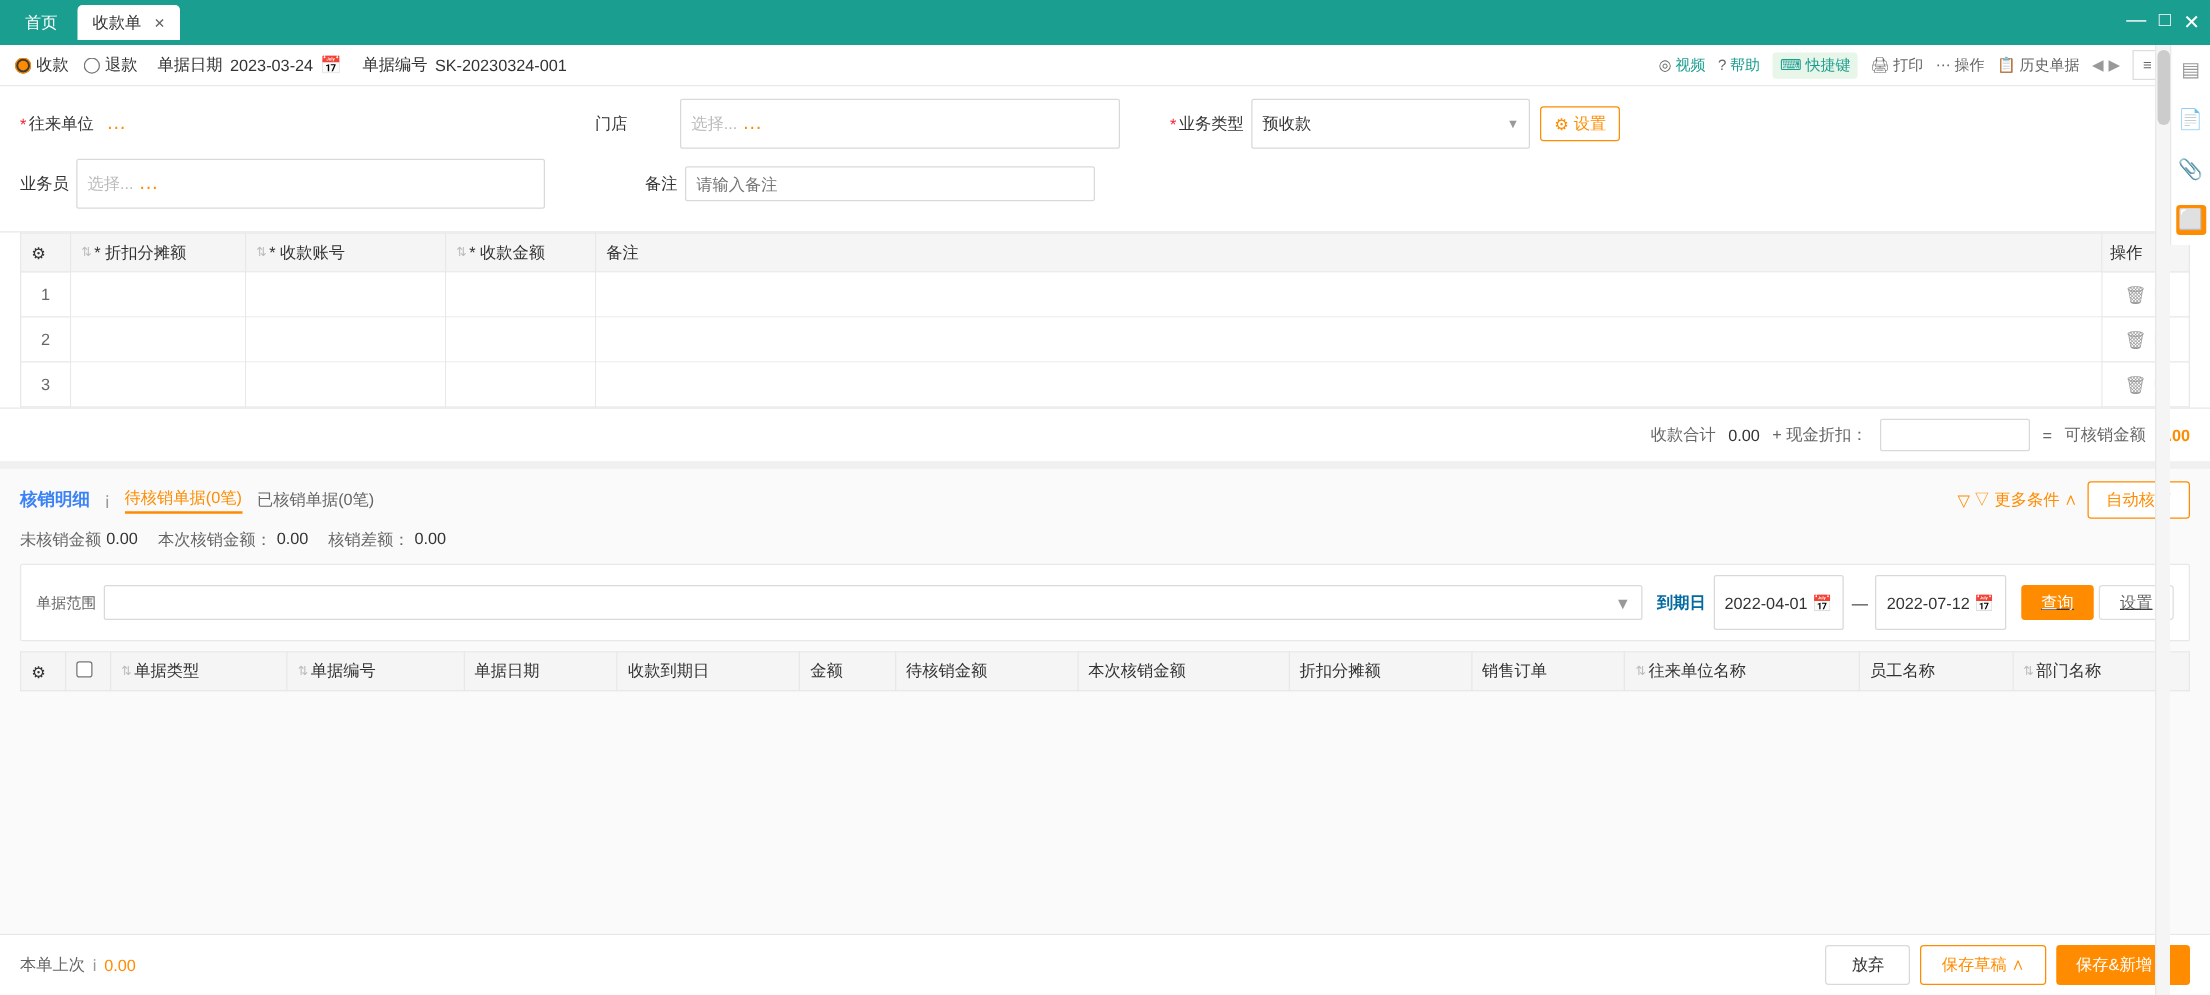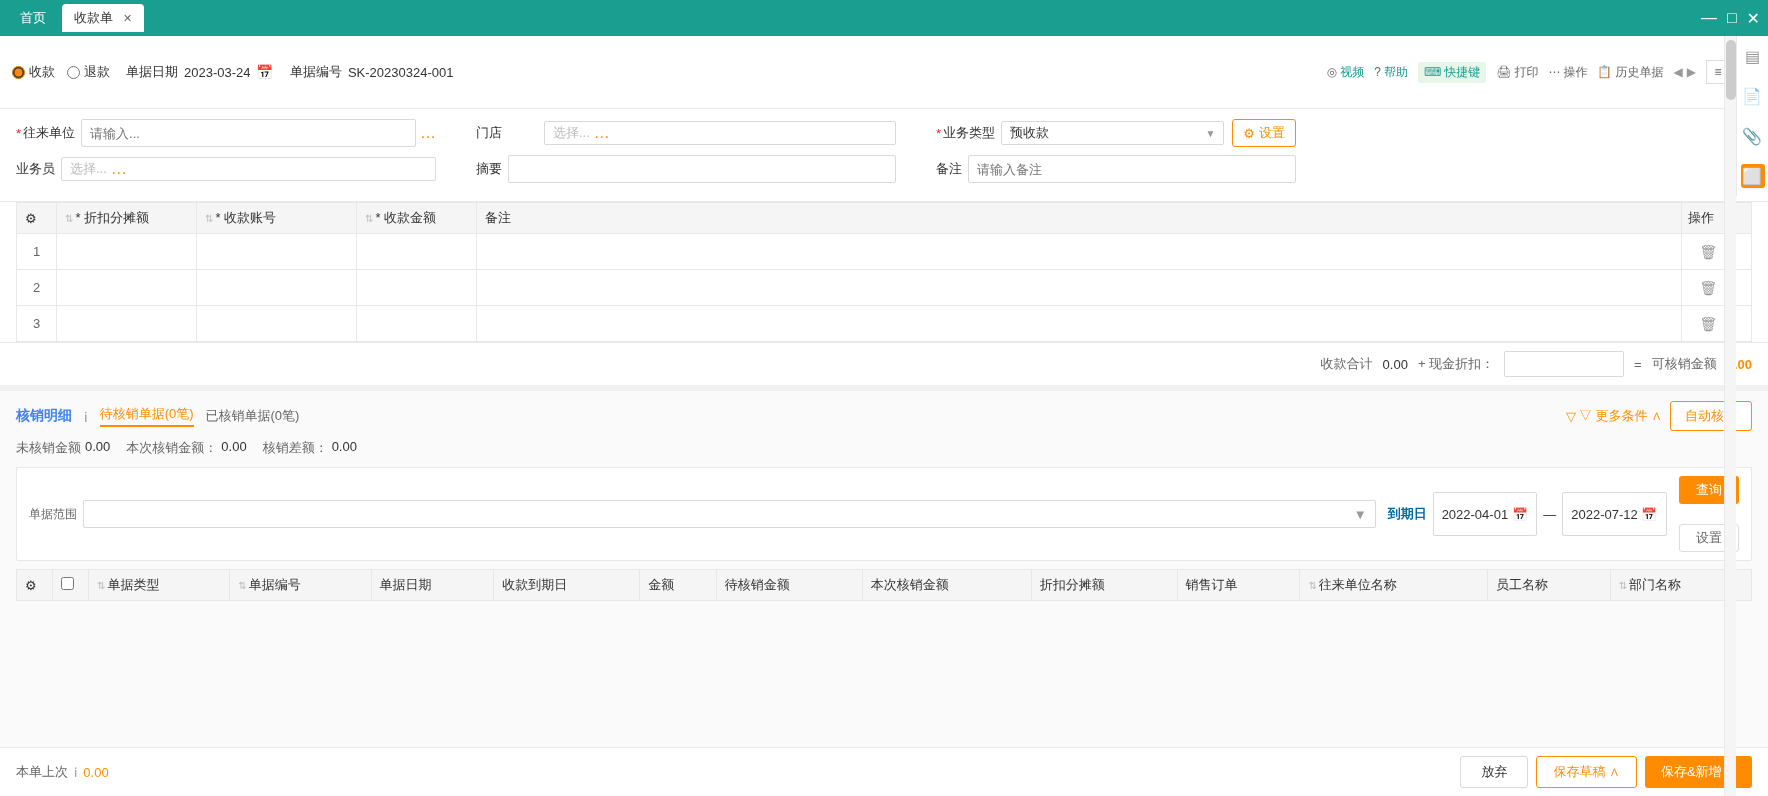--- a/index.html
+++ b/index.html
@@ -54,21 +54,21 @@
       height: calc(100vh - 36px);
       overflow-y: auto;
       display: flex;
       flex-direction: column;
     }
 
     
     .toolbar {
       display: flex;
       align-items: center;
-      padding: 24px 12px;
+      padding: 4px 12px;
       border-bottom: 1px solid #e8e8e8;
       gap: 16px;
       flex-wrap: wrap;
     }
     .radio-group {
       display: flex;
       gap: 12px;
       align-items: center;
     }
     .radio-label {
@@ -142,21 +142,21 @@
     .more-btn {
       color: #ff8c00;
       cursor: pointer;
       margin-left: 4px;
       font-size: 16px;
       line-height: 1;
     }
     .field-sep { width: 40px; }
     .select-input {
       flex: 1;
-      height: 24px;
+      height: 40px;
       border: 1px solid #d9d9d9;
       padding: 0 8px;
       display: flex;
       align-items: center;
       border-radius: 2px;
       color: #bbb;
       font-size: 13px;
       cursor: pointer;
       position: relative;
     }
@@ -337,21 +337,21 @@
       padding: 0 8px;
       font-size: 13px;
       border-radius: 2px;
       color: #333;
       display: flex;
       align-items: center;
       gap: 4px;
       cursor: pointer;
     }
     .date-icon { color: #999; font-size: 13px; }
-    .filter-actions { display: flex; flex-direction: column; gap: 20px; }
+    .filter-actions { display: flex; flex-direction: row; gap: 4px; text-decoration: underline; }
     .query-btn {
       height: 28px;
       padding: 0 16px;
       background: #ff8c00;
       border: none;
       color: #fff;
       border-radius: 3px;
       cursor: pointer;
       font-size: 13px;
     }
@@ -555,21 +555,20 @@
         <div class="view-btn active">▦</div>
       </div>
     </div>
   </div>
 
   <div class="form-section">
     <div class="form-row">
       <div class="form-field" style="max-width: 420px;">
         <span class="required">*</span>
         <span class="field-label">往来单位</span>
-        <input type="text" placeholder="请输入..." style="">
         <span class="more-btn">…</span>
       </div>
       <div class="field-sep"></div>
       <div class="form-field" style="max-width: 420px; gap: 36px;">
         <span class="field-label">门店</span>
         <div class="select-input">
           <span style="color:#bbb;">选择...</span>
           <span class="more-btn">…</span>
         </div>
       </div>
@@ -589,24 +588,20 @@
     </div>
     <div class="form-row">
       <div class="form-field" style="max-width: 420px;">
         <span class="field-label">业务员</span>
         <div class="select-input">
           <span style="color:#bbb;">选择...</span>
           <span class="more-btn">…</span>
         </div>
       </div>
       <div class="field-sep"></div>
-      <div class="form-field" style="max-width: 420px;">
-        <span class="field-label">摘要</span>
-        <input type="text" placeholder="" style="">
-      </div>
       <div class="field-sep"></div>
       <div class="form-field" style="max-width: 360px;">
         <span class="field-label">备注</span>
         <input type="text" placeholder="请输入备注" style="">
       </div>
     </div>
   </div>
 
   <div class="table-section">
     <table class="data-table">

